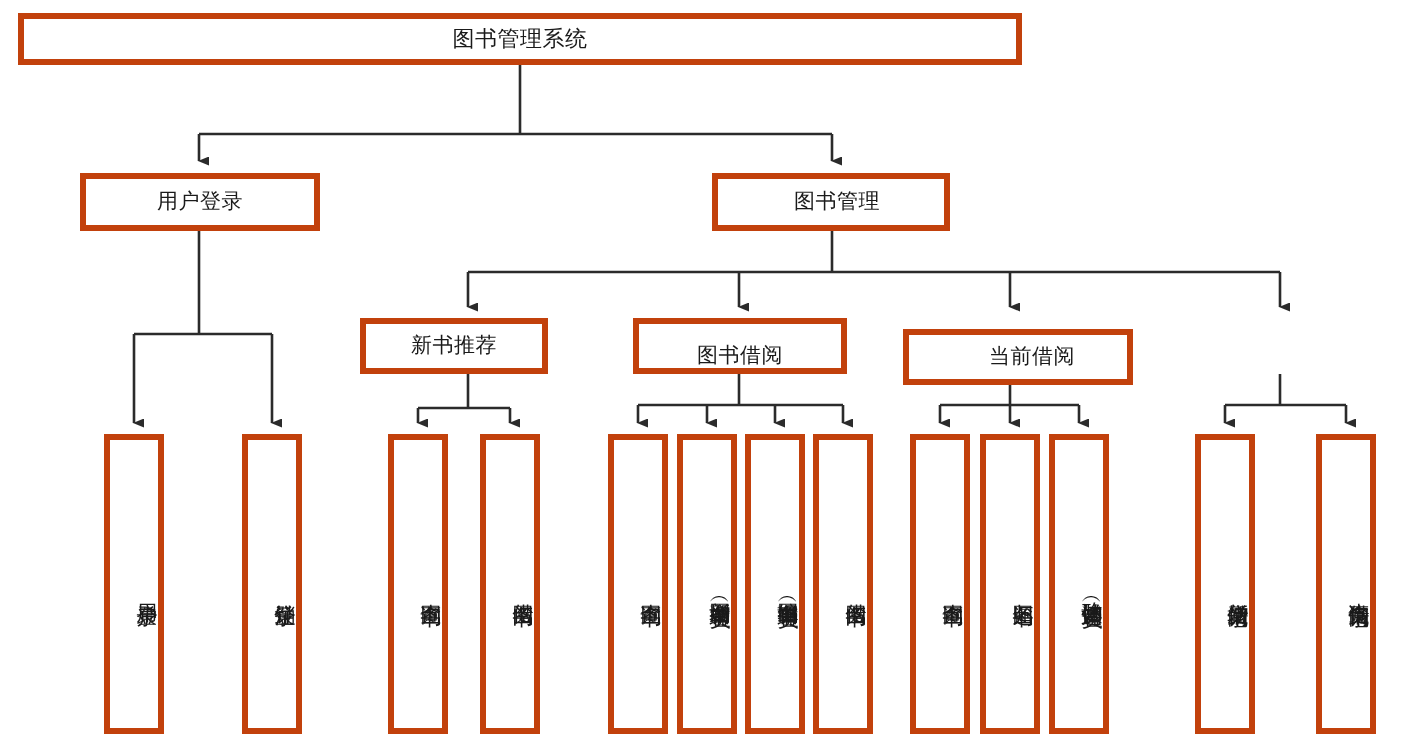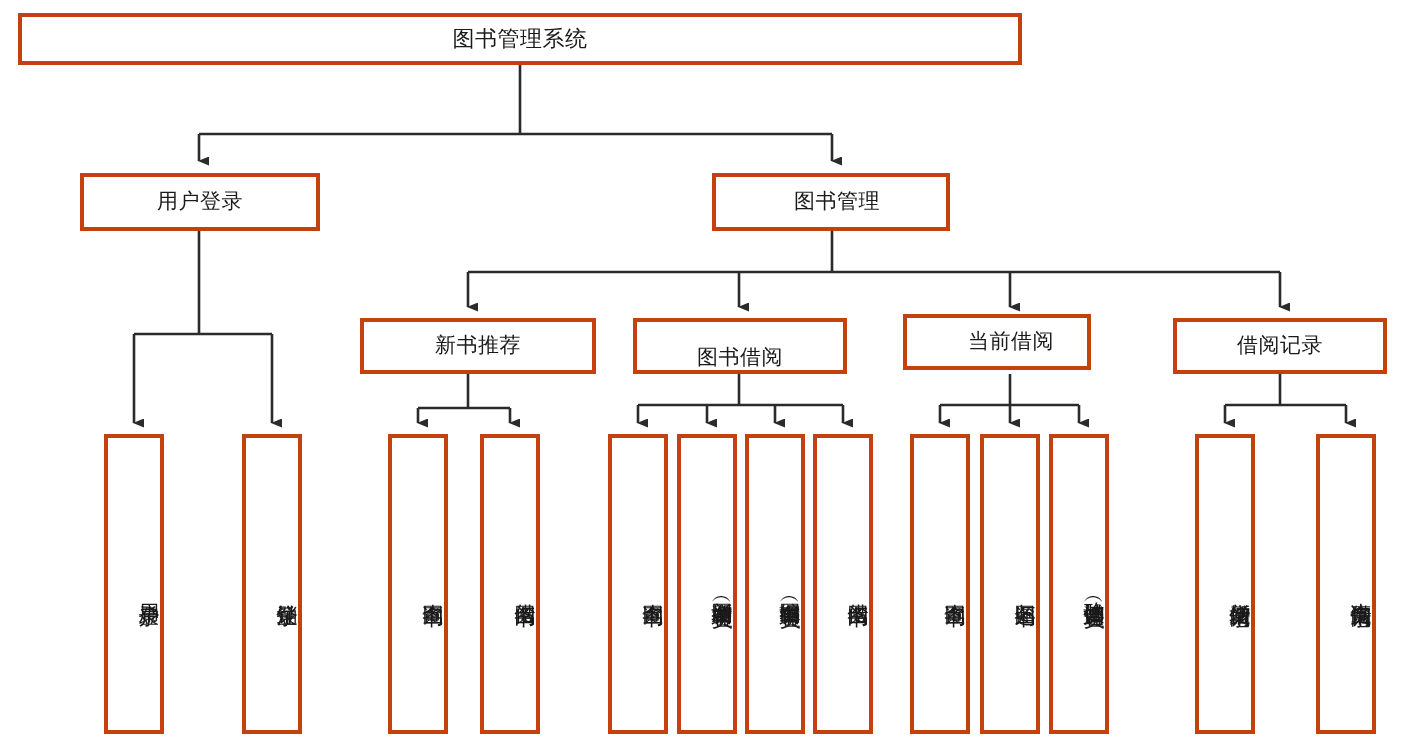--- a/index.html
+++ b/index.html
@@ -21,21 +21,21 @@
     position: absolute;
     left: 0;
     top: 0;
     width: 1405px;
     height: 747px;
     pointer-events: none;
   }
   .node {
     position: absolute;
     box-sizing: border-box;
-    border: 4px solid #c2410c;
+    border: 6px solid #c2410c;
     background: #ffffff;
     display: flex;
     align-items: center;
     justify-content: center;
     color: #1a1a1a;
   }
   .node.horiz {
     font-size: 21px;
     line-height: 1.2;
     letter-spacing: 0.5px;
@@ -125,31 +125,28 @@
     <span>图书管理系统</span>
   </div>
 
   <div class="node horiz" style="left:80px; top:173px; width:240px; height:58px;">
     <span>用户登录</span>
   </div>
   <div class="node horiz" style="left:712px; top:173px; width:238px; height:58px;padding-left:12px;">
     <span>图书管理</span>
   </div>
 
-  <div class="node horiz" style="left:360px; top:318px; width:236px; height:56px;">
+  <div class="node horiz" style="left:360px; top:318px; width:188px; height:56px;">
     <span>新书推荐</span>
   </div>
   <div class="node horiz" style="left:633px; top:318px; width:214px; height:56px;align-items:flex-end;">
     <span>图书借阅</span>
   </div>
-  <div class="node horiz" style="left:903px; top:314px; width:188px; height:56px;padding-left:28px;">
+  <div class="node horiz" style="left:903px; top:329px; width:230px; height:56px;padding-left:28px;">
     <span>当前借阅</span>
-  </div>
-  <div class="node horiz" style="left:1173px; top:318px; width:214px; height:56px;">
-    <span>借阅记录</span>
   </div>
 
   <div class="node vert" style="left:104px; top:434px; width:60px; height:300px;">
     <span class="vlabel">用户登录</span>
   </div>
   <div class="node vert" style="left:242px; top:434px; width:60px; height:300px;">
     <span class="vlabel">注销登录</span>
   </div>
 
   <div class="node vert" style="left:388px; top:434px; width:60px; height:300px;">

